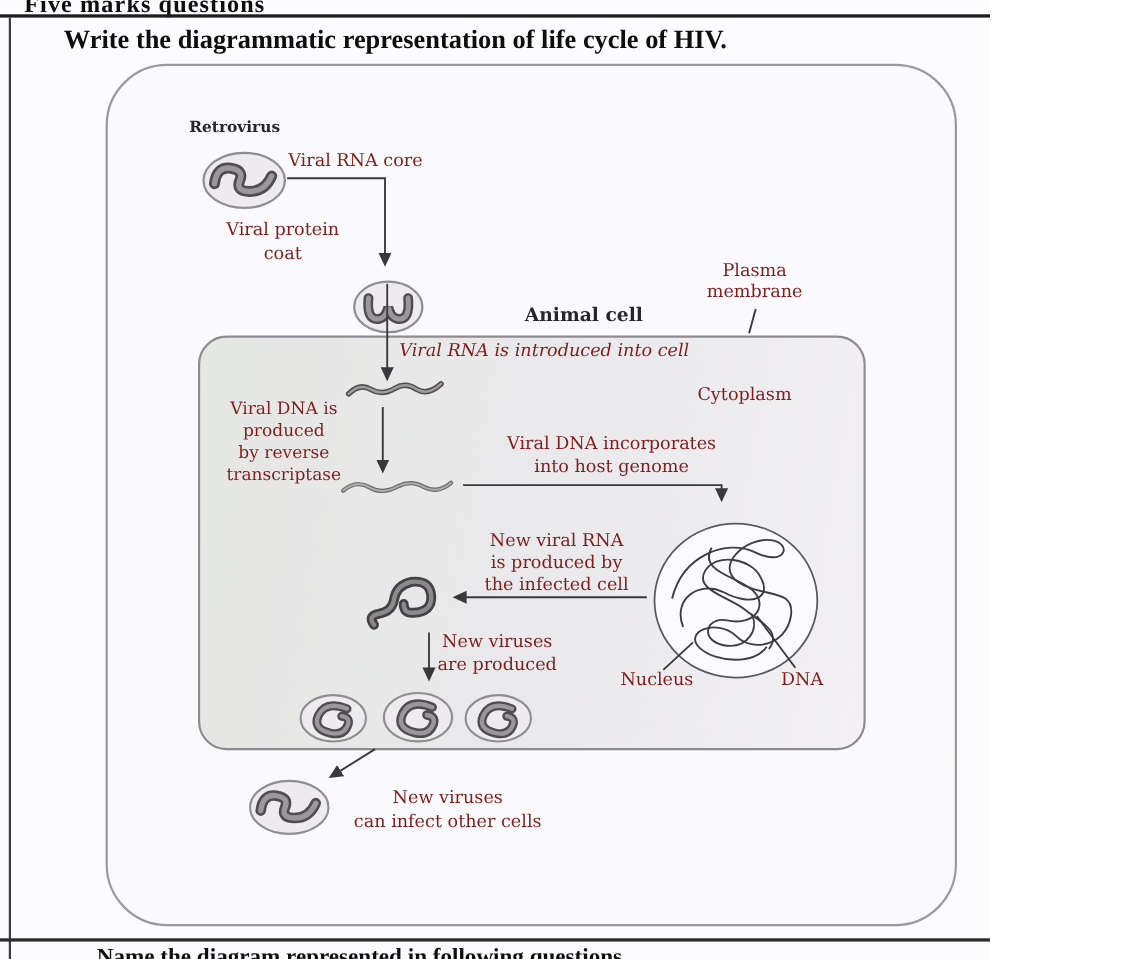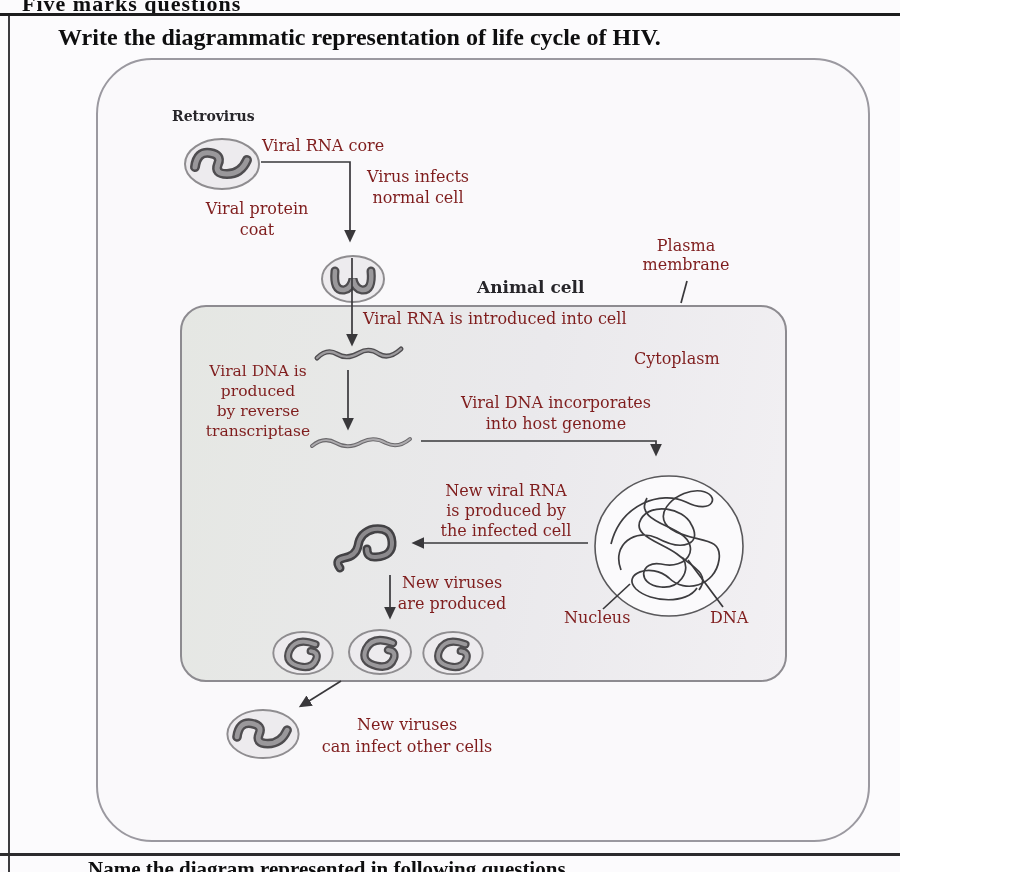--- a/index.html
+++ b/index.html
@@ -130,28 +130,26 @@
       <path d="M390,575 V617" marker-end="url(#ah)"></path>
       <path d="M341,681 L301,706" marker-end="url(#ah)"></path>
       <path d="M687,281 L681,303"></path>
       <path d="M603,609 L630,584"></path>
       <path d="M723,607 L688,560"></path>
     </g>
   </svg>
 
   <div class="lbl b" style="left:172px;top:106px;font-size:14px;">Retrovirus</div>
   <div class="lbl" style="left:262px;top:136px;">Viral RNA core</div>
-  <div class="lbl ctr" style="left:356px;top:166px;width:124px;line-height:21px;">Virus infects
-normal cell</div>
   <div class="lbl ctr" style="left:192px;top:198px;width:130px;line-height:21px;">Viral protein
 coat</div>
   <div class="lbl b" style="left:477px;top:277px;font-size:17px;">Animal cell</div>
   <div class="lbl ctr" style="left:630px;top:236px;width:112px;line-height:19px;">Plasma
 membrane</div>
-  <div class="lbl" style="left:363px;top:309px;">Viral RNA is introduced into cell</div>
+  <div class="lbl" style="left:363px;top:309px;font-style:italic;">Viral RNA is introduced into cell</div>
   <div class="lbl" style="left:634px;top:349px;">Cytoplasm</div>
   <div class="lbl ctr" style="left:192px;top:361px;width:132px;font-size:15.5px;">Viral DNA is
 produced
 by reverse
 transcriptase</div>
   <div class="lbl ctr" style="left:440px;top:392px;width:232px;line-height:21px;">Viral DNA incorporates
 into host genome</div>
   <div class="lbl ctr" style="left:426px;top:481px;width:160px;">New viral RNA
 is produced by
 the infected cell</div>

